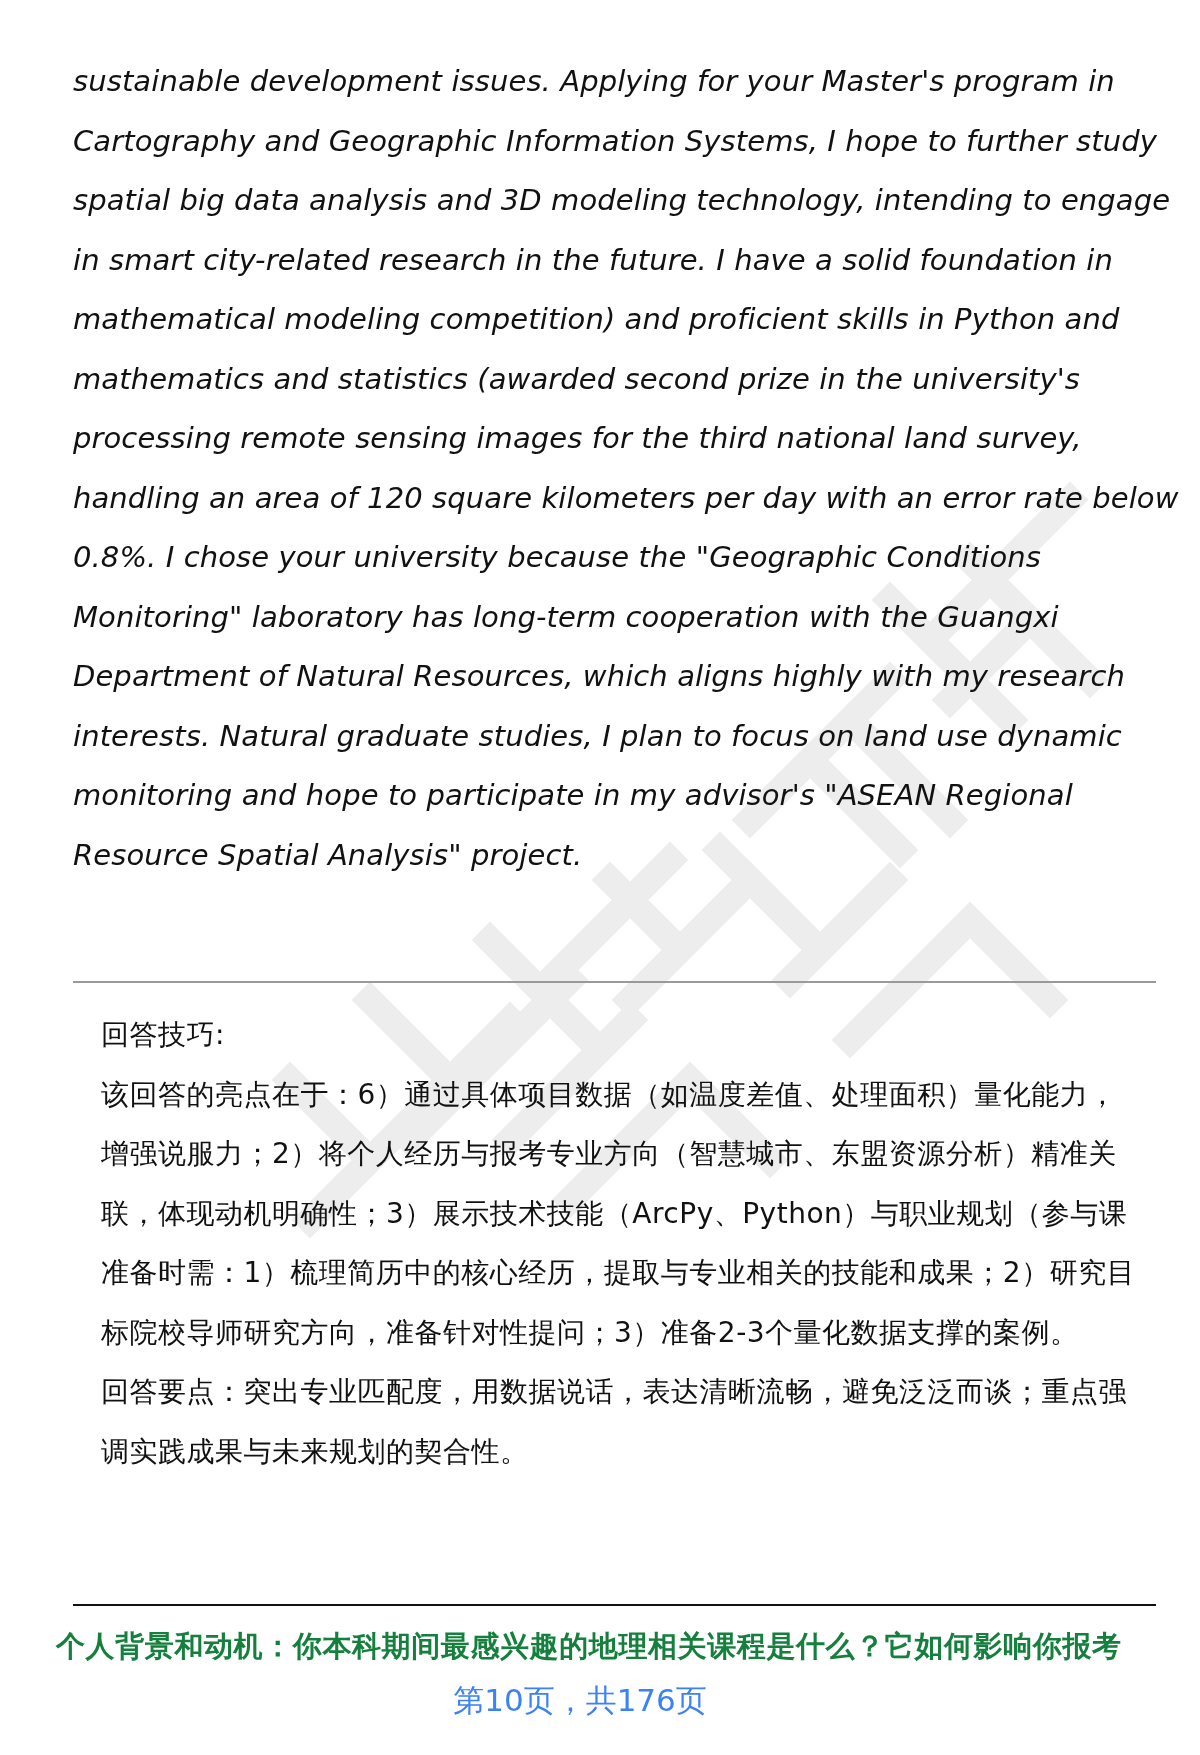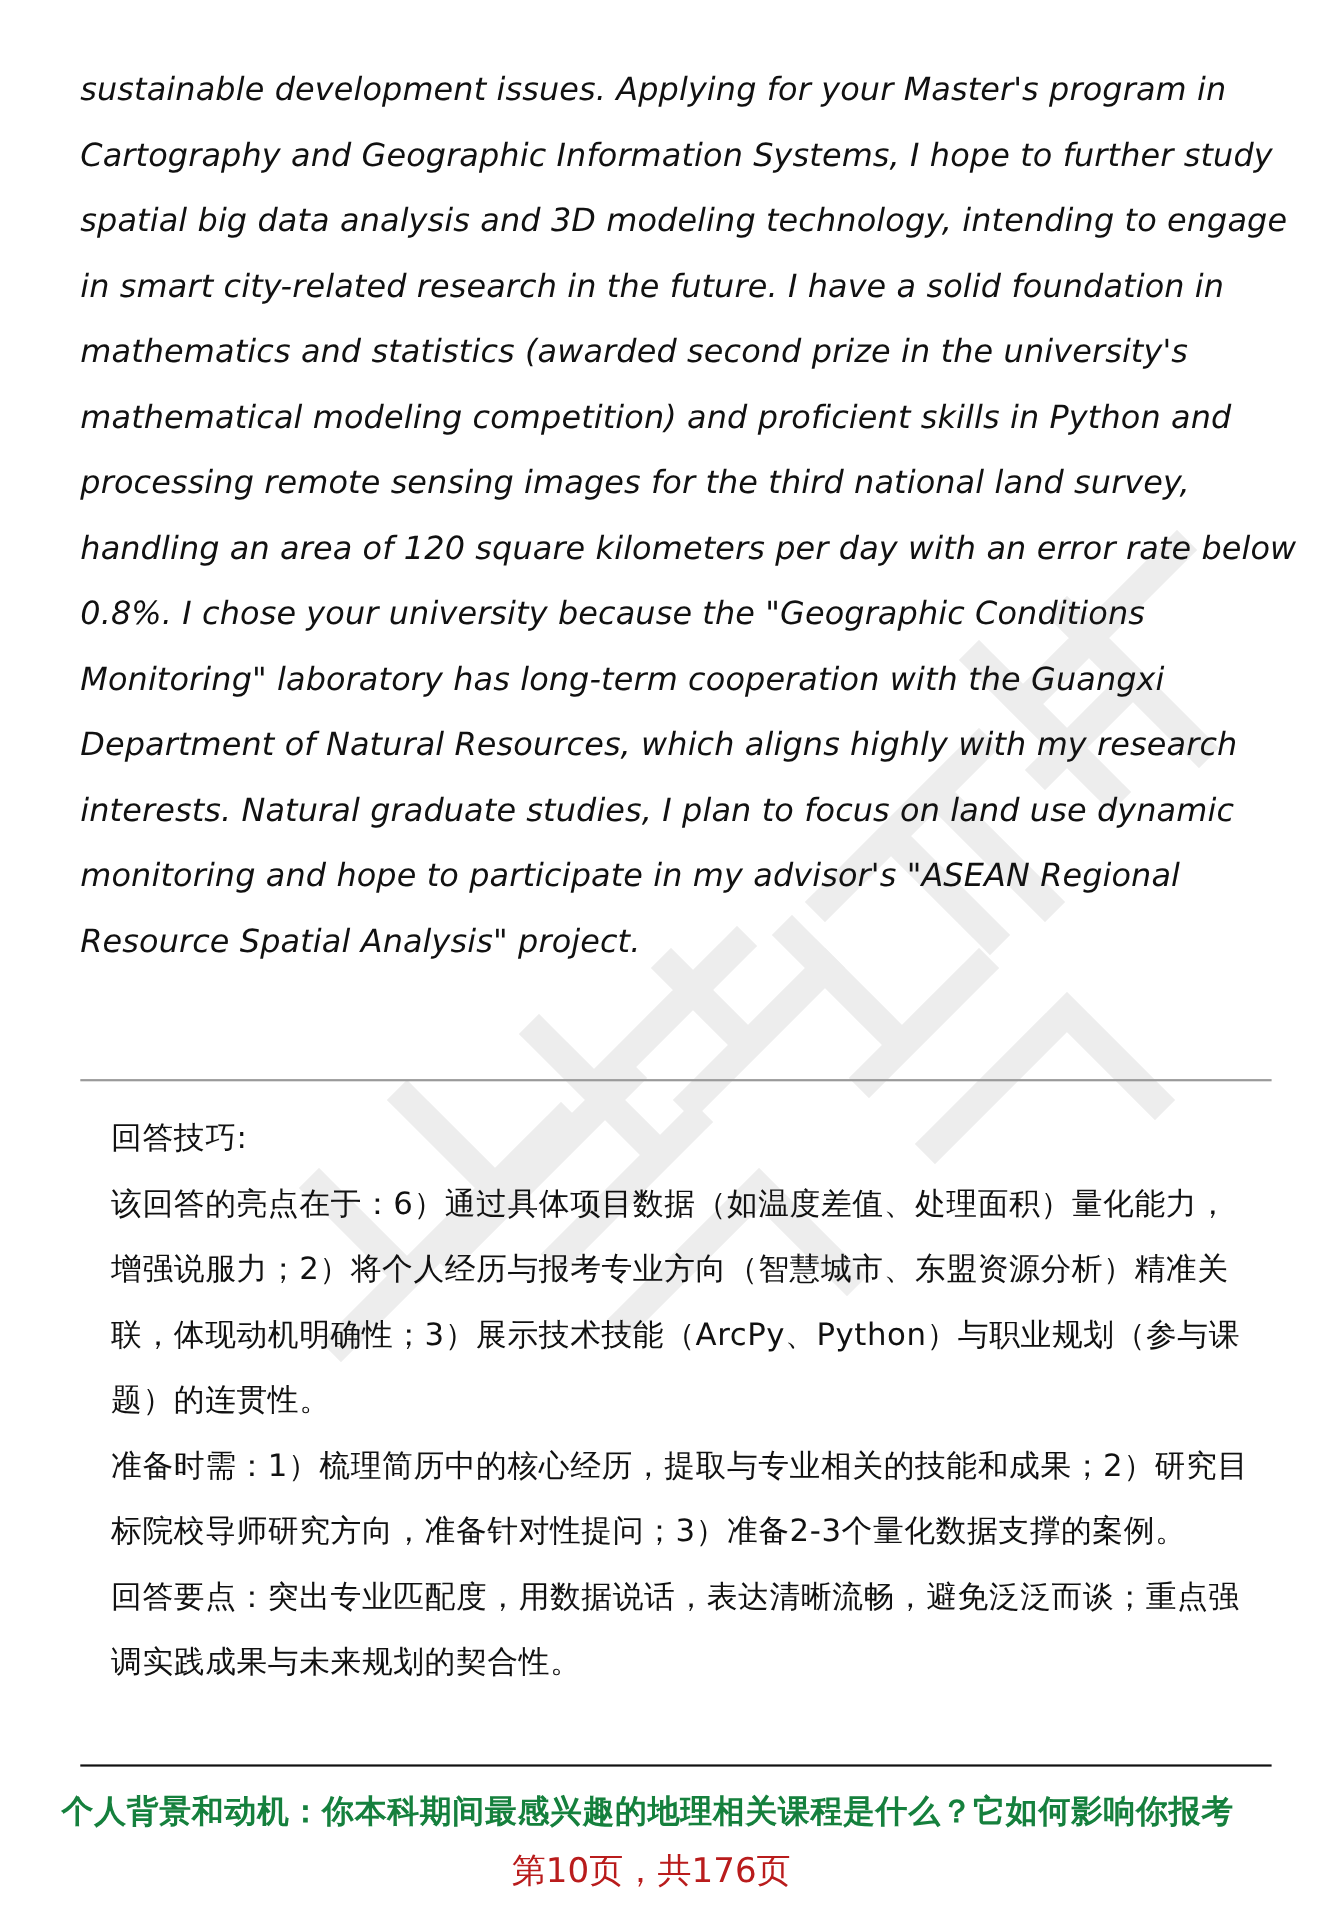--- a/index.html
+++ b/index.html
@@ -89,26 +89,26 @@
       top: 1627px;
       white-space: nowrap;
       font-size: 29px;
       font-weight: bold;
       color: #15803d;
       letter-spacing: 0.6px;
       z-index: 1;
     }
     .page-footer {
       position: absolute;
-      left: 12px;
+      left: 0;
       top: 1680px;
       width: 1160px;
       text-align: center;
       font-size: 31px;
-      color: #b91c1c;
+      color: #3b82f6;
       z-index: 1;
     }
     .page-footer span { display: inline; }
   </style>
 </head>
 <body>
 
 <div class="page">
 
   <div class="watermark">
@@ -124,41 +124,40 @@
       </g>
     </svg>
   </div>
 
   <div class="content">
     <p class="answer-para">
       <span class="line">sustainable development issues. Applying for your Master's program in</span>
       <span class="line">Cartography and Geographic Information Systems, I hope to further study</span>
       <span class="line">spatial big data analysis and 3D modeling technology, intending to engage</span>
       <span class="line">in smart city-related research in the future. I have a solid foundation in</span>
+      <span class="line">mathematical modeling competition) and proficient skills in Python and</span>
       <span class="line">mathematics and statistics (awarded second prize in the university's</span>
-      <span class="line">mathematical modeling competition) and proficient skills in Python and</span>
       <span class="line">processing remote sensing images for the third national land survey,</span>
       <span class="line">handling an area of 120 square kilometers per day with an error rate below</span>
       <span class="line">0.8%. I chose your university because the "Geographic Conditions</span>
       <span class="line">Monitoring" laboratory has long-term cooperation with the Guangxi</span>
       <span class="line">Department of Natural Resources, which aligns highly with my research</span>
       <span class="line">interests. Natural graduate studies, I plan to focus on land use dynamic</span>
       <span class="line">monitoring and hope to participate in my advisor's "ASEAN Regional</span>
       <span class="line">Resource Spatial Analysis" project.</span>
     </p>
   </div>
 
   <div class="sep-gray"></div>
 
   <div class="tips">
     <span class="line">回答技巧:</span>
     <span class="line">该回答的亮点在于：6）通过具体项目数据（如温度差值、处理面积）量化能力，</span>
     <span class="line">增强说服力；2）将个人经历与报考专业方向（智慧城市、东盟资源分析）精准关</span>
     <span class="line">联，体现动机明确性；3）展示技术技能（ArcPy、Python）与职业规划（参与课</span>
-    <span class="line">题）的连贯性。</span>
     <span class="line">准备时需：1）梳理简历中的核心经历，提取与专业相关的技能和成果；2）研究目</span>
     <span class="line">标院校导师研究方向，准备针对性提问；3）准备2-3个量化数据支撑的案例。</span>
     <span class="line">回答要点：突出专业匹配度，用数据说话，表达清晰流畅，避免泛泛而谈；重点强</span>
     <span class="line">调实践成果与未来规划的契合性。</span>
   </div>
 
   <div class="sep-black"></div>
 
   <div class="next-question">个人背景和动机：你本科期间最感兴趣的地理相关课程是什么？它如何影响你报考</div>
 

